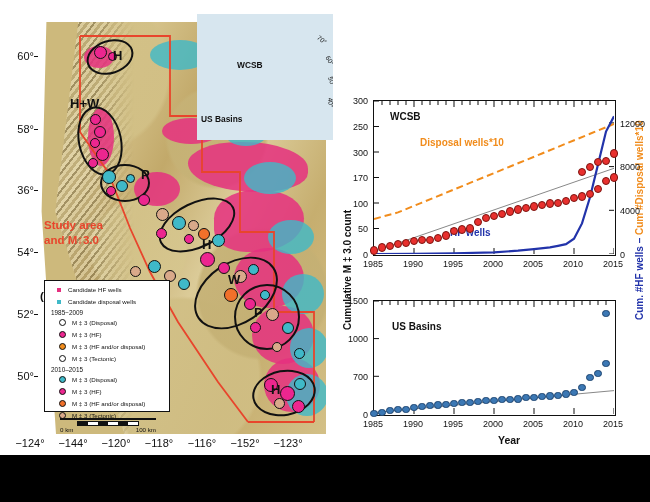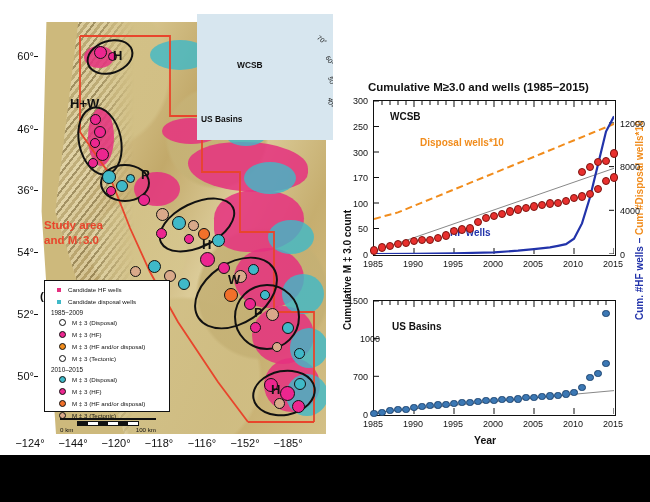--- a/index.html
+++ b/index.html
@@ -109,40 +109,40 @@
   #cap2{position:absolute;left:228px;top:31px;color:#fff;font-size:11.5px;}
 </style>
 </head>
 <body>
 
 <div id="figure">
 
   <div id="map-panel">
 
     <div class="latlab" style="left:0px;top:50px;">60°</div>
-    <div class="latlab" style="left:0px;top:123px;">46°</div>
+    <div class="latlab" style="left:0px;top:123px;">58°</div>
     <div class="latlab" style="left:0px;top:184px;">36°</div>
     <div class="latlab" style="left:0px;top:246px;">54°</div>
     <div class="latlab" style="left:0px;top:308px;">52°</div>
     <div class="latlab" style="left:0px;top:370px;">50°</div>
 
     <div class="tickh" style="left:34px;top:56px;"></div>
     <div class="tickh" style="left:34px;top:129px;"></div>
     <div class="tickh" style="left:34px;top:190px;"></div>
     <div class="tickh" style="left:34px;top:252px;"></div>
     <div class="tickh" style="left:34px;top:314px;"></div>
     <div class="tickh" style="left:34px;top:376px;"></div>
 
     <div class="lonlab" style="left:10px;top:437px;">−124°</div>
     <div class="lonlab" style="left:53px;top:437px;">−144°</div>
     <div class="lonlab" style="left:96px;top:437px;">−120°</div>
     <div class="lonlab" style="left:139px;top:437px;">−118°</div>
     <div class="lonlab" style="left:182px;top:437px;">−116°</div>
     <div class="lonlab" style="left:225px;top:437px;">−152°</div>
-    <div class="lonlab" style="left:268px;top:437px;">−185°</div>
+    <div class="lonlab" style="left:268px;top:437px;">−123°</div>
 
     <div id="map-body">
       <div class="province-mask">
         <div class="terrain"></div>
         <div class="mountains"></div>
         <div class="ocean"></div>
         <div class="lake-a"></div>
         <div class="lake-b"></div>
 
         <div class="pinkcloud" style="left:46px;top:24px;width:30px;height:22px;"></div>
@@ -334,21 +334,20 @@
       <span class="inset-lab" style="left:4px;top:100px;">US Basins</span>
       <span class="inset-deg" style="left:120px;top:22px;transform:rotate(38deg);">70°</span>
       <span class="inset-deg" style="left:128px;top:43px;transform:rotate(58deg);">60°</span>
       <span class="inset-deg" style="left:130px;top:64px;transform:rotate(72deg);">50°</span>
       <span class="inset-deg" style="left:129px;top:85px;transform:rotate(82deg);">40°</span>
     </div>
   </div>
 
   <div id="charts">
 
-    <div class="chart-title">Cumulative M≥3.0 and wells (1985−2015)</div>
 
     <div class="axis-y" style="left:4px;top:330px;">Cumulative M ‡ 3.0 count</div>
 
     <div class="axis-yr" style="left:296px;top:320px;">
       <span style="color:#2233aa;">Cum. #HF wells</span><span style="color:#2233aa;"> – </span><span style="color:#f18c1c;">Cum #Disposal wells*10</span>
     </div>
 
     <div class="plot" id="plot-top">
       <span class="ptitle" style="left:16px;top:10px;">WCSB</span>
       <span class="inlab" style="left:46px;top:36px;color:#f18c1c;">Disposal wells*10</span>
@@ -562,29 +561,29 @@
           <div class="dot" style="left: 204.4px; top: 83.0333px; width: 7.2px; height: 7.2px; background: rgb(60, 120, 180); border: 1px solid rgb(29, 68, 112);"></div>
           <div class="dot" style="left: 212.4px; top: 73.24px; width: 7.2px; height: 7.2px; background: rgb(60, 120, 180); border: 1px solid rgb(29, 68, 112);"></div>
           <div class="dot" style="left: 220.4px; top: 68.72px; width: 7.2px; height: 7.2px; background: rgb(60, 120, 180); border: 1px solid rgb(29, 68, 112);"></div>
           <div class="dot" style="left: 228.4px; top: 59.3033px; width: 7.2px; height: 7.2px; background: rgb(60, 120, 180); border: 1px solid rgb(29, 68, 112);"></div>
           <div class="dot" style="left: 228.4px; top: 9.20667px; width: 7.2px; height: 7.2px; background: rgb(60, 120, 180); border: 1px solid rgb(29, 68, 112);"></div>
         </div>
     </div>
 
     <div class="ytick" style="left:0px;top:410px;">0</div>
     <div class="ytick" style="left:0px;top:372px;">700</div>
-    <div class="ytick" style="left:12px;top:334px;">1000</div>
+    <div class="ytick" style="left:0px;top:334px;">1000</div>
     <div class="ytick" style="left:0px;top:296px;">1500</div>
 
     <div class="xtick" style="left:18px;top:419px;">1985</div>
     <div class="xtick" style="left:58px;top:419px;">1990</div>
     <div class="xtick" style="left:98px;top:419px;">1995</div>
     <div class="xtick" style="left:138px;top:419px;">2000</div>
     <div class="xtick" style="left:178px;top:419px;">2005</div>
     <div class="xtick" style="left:218px;top:419px;">2010</div>
     <div class="xtick" style="left:258px;top:419px;">2015</div>
 
-    <div class="axis-x" style="left:136px;top:434px;">Year</div>
+    <div class="axis-x" style="left:160px;top:434px;">Year</div>
   </div>
 </div>
 
 <div id="caption">
 </div>
 
 </body></html>

